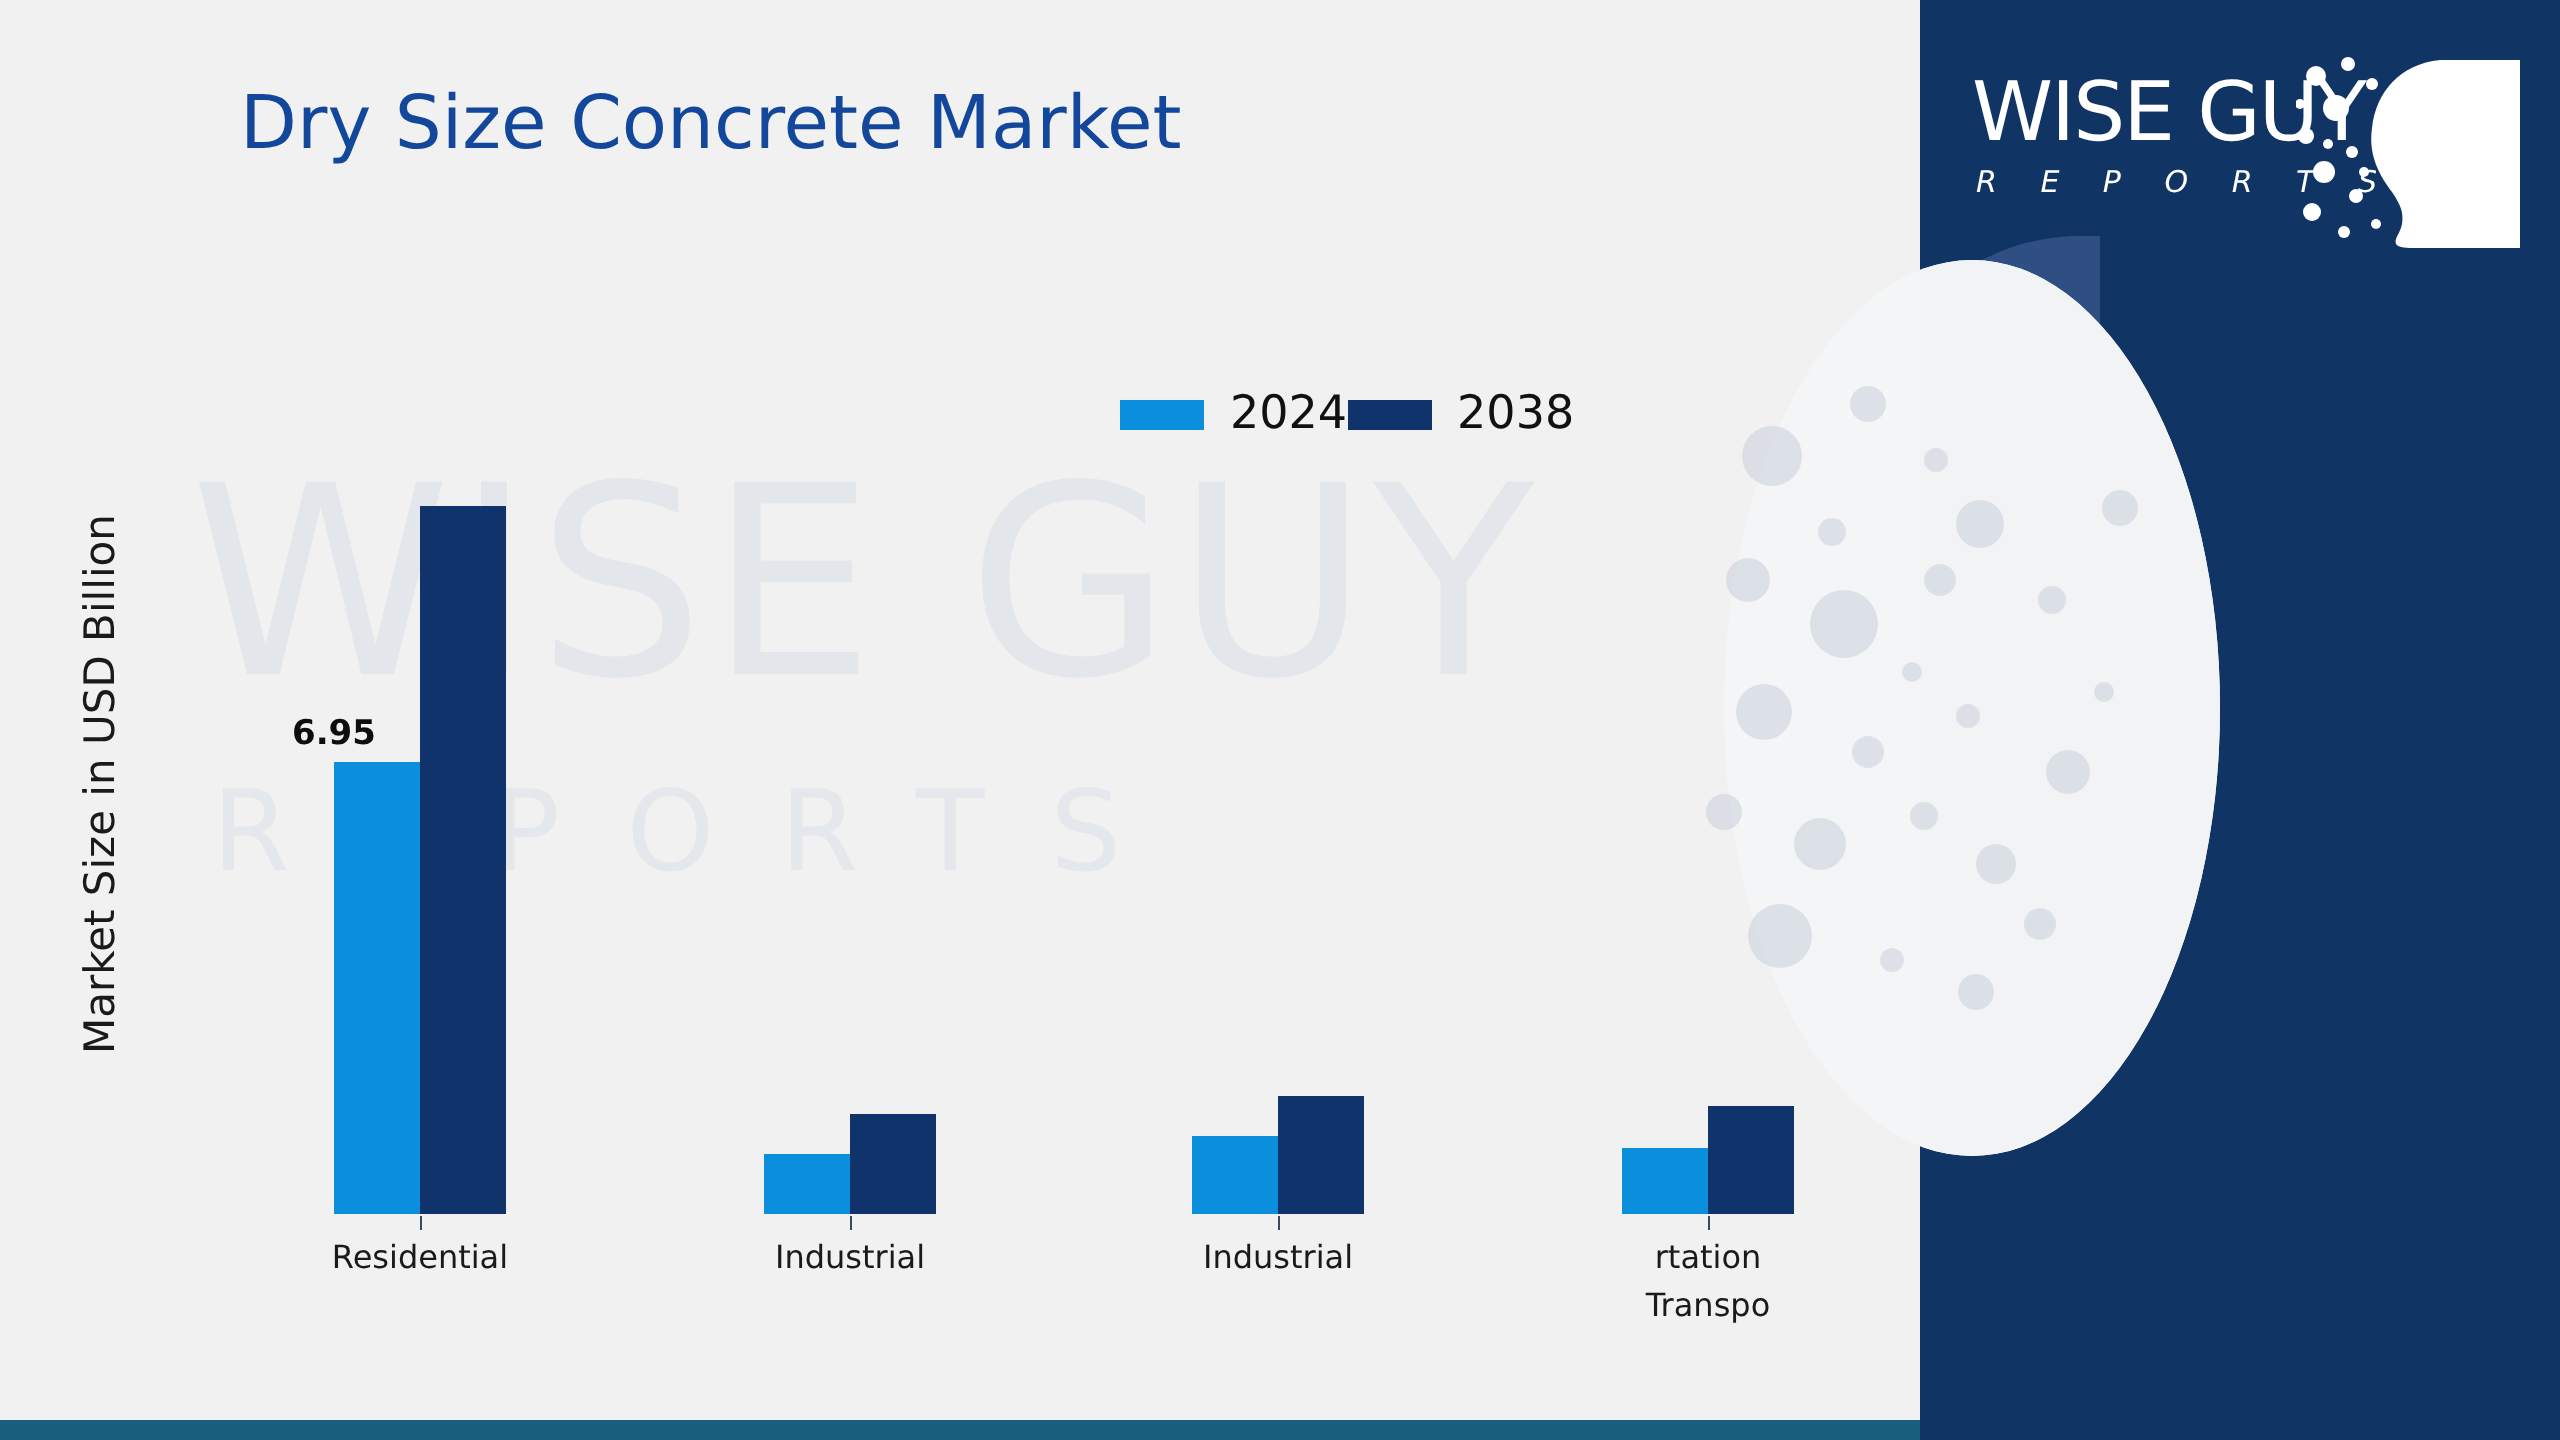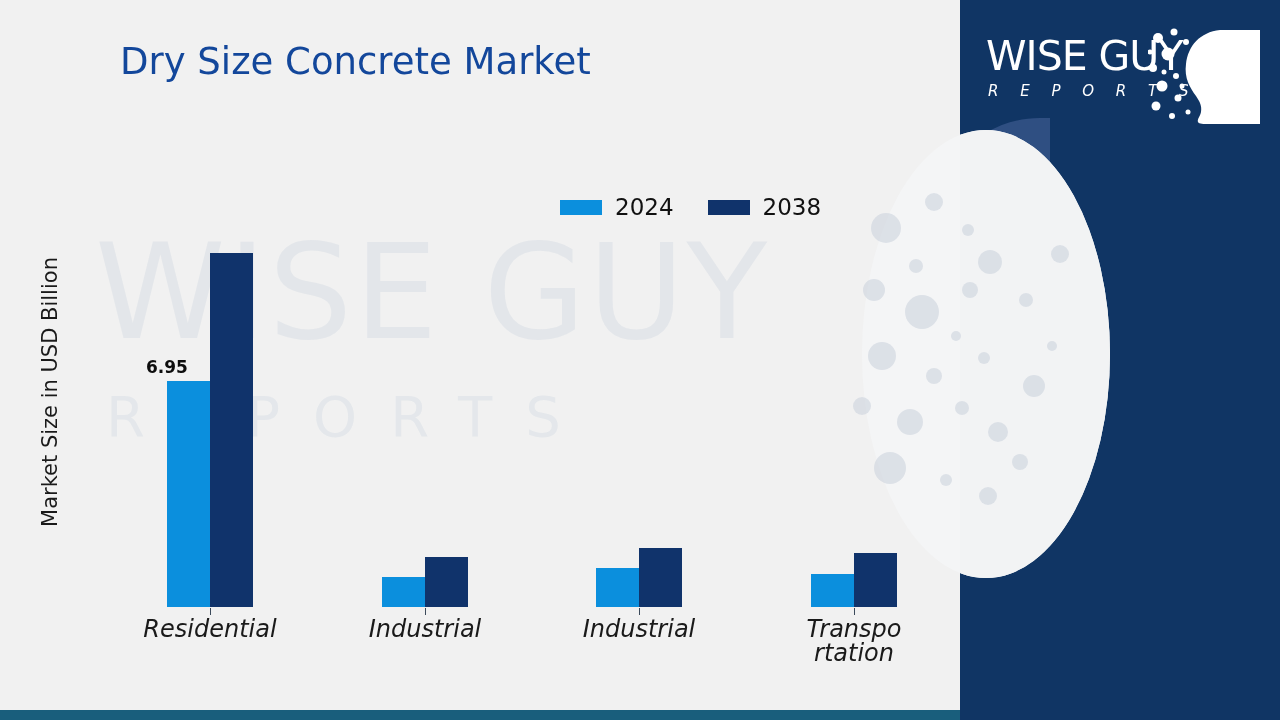--- a/index.html
+++ b/index.html
@@ -175,21 +175,20 @@
     font-size: 21px;
     color: #1a1a1a;
     white-space: nowrap;
   }
   .legend {
     position: absolute;
     left: 560px;
     top: 194px;
     display: flex;
     align-items: center;
-    gap: 34px;
   }
   .legend-item {
     display: flex;
     align-items: center;
     gap: 13px;
   }
   .legend-swatch {
     width: 42px;
     height: 15px;
   }
@@ -229,24 +228,23 @@
     font-weight: bold;
     color: #0d0d0d;
     white-space: nowrap;
   }
   .cat-label {
     position: absolute;
     top: 440px;
     width: 160px;
     text-align: center;
     font-family: "DejaVu Sans", sans-serif;
-    font-size: 24px;
+    font-size: 16px;
     color: #1a1a1a;
     line-height: 24px;
-    font-style: italic;
   }
   .tick {
     position: absolute;
     top: 431px;
     width: 1px;
     height: 7px;
     background: #3b4a5a;
   }
 
   
@@ -362,22 +360,22 @@
             <div>Industrial</div>
           </div>
         </div>
         <div class="group" style="left: 795px;">
           <div class="bars">
             <div class="bar" title="Transportation 2024: 1.01" style="height: 33px; background: rgb(11, 143, 221);"></div>
             <div class="bar" title="Transportation 2032: 1.66" style="height: 54px; background: rgb(16, 51, 107);"></div>
           </div>
           <div class="tick" style="left: 43px;"></div>
           <div class="cat-label" style="left: -37px;">
+            <div>rtation</div>
             <div>Transpo</div>
-            <div>rtation</div>
           </div>
         </div>
       </div>
   </div>
 
   <div class="logo">
     <div class="logo-wise">WISE GUY</div>
     <div class="logo-reports">R E P O R T S</div>
     <svg class="logo-head" viewBox="0 0 120 104">
       <path d="M72 6 C 52 8 40 22 38 40 C 36 54 42 64 48 72

